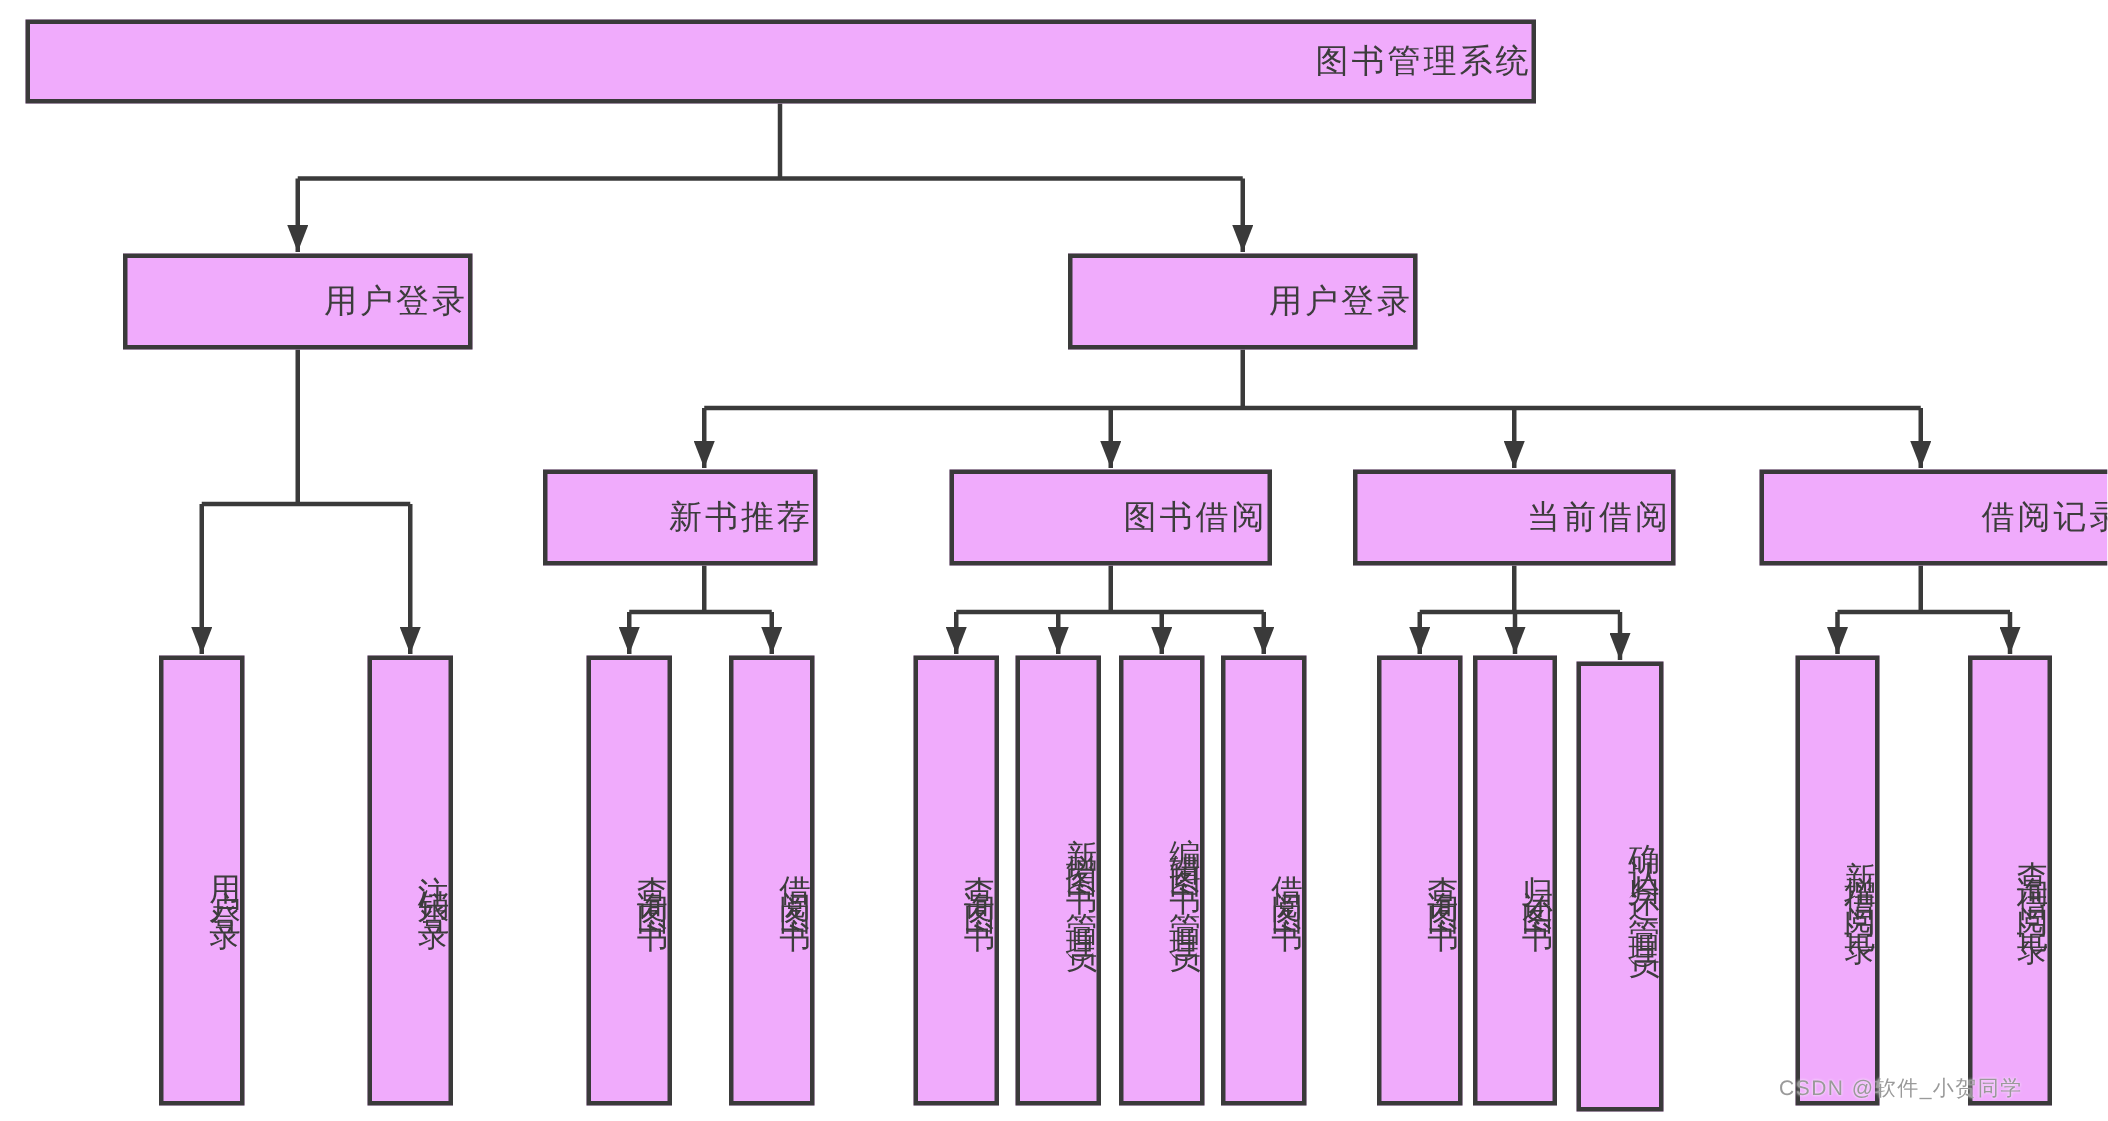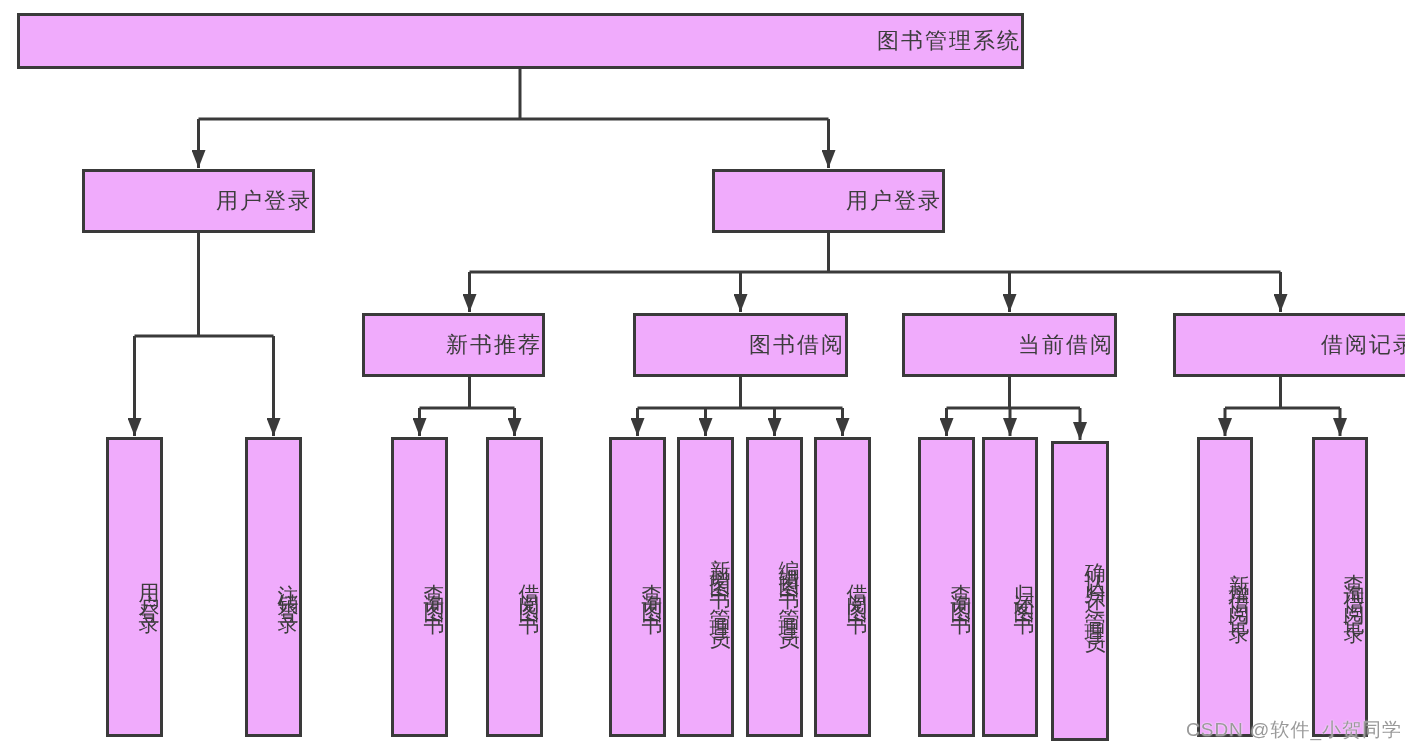--- a/index.html
+++ b/index.html
@@ -42,21 +42,21 @@
     text-orientation: mixed;
     font-size: 21px;
     line-height: 1;
     letter-spacing: 10px;
     white-space: nowrap;
   }
   .watermark {
     position: absolute;
     left: 1186px;
     top: 717px;
-    font-size: 19px;
+    font-size: 14px;
     color: #9a9a9a;
     letter-spacing: 1px;
     white-space: nowrap;
     z-index: 5;
     text-shadow: 0 0 2px #ffffff;
   }
 </style>
 </head>
 <body>
 

